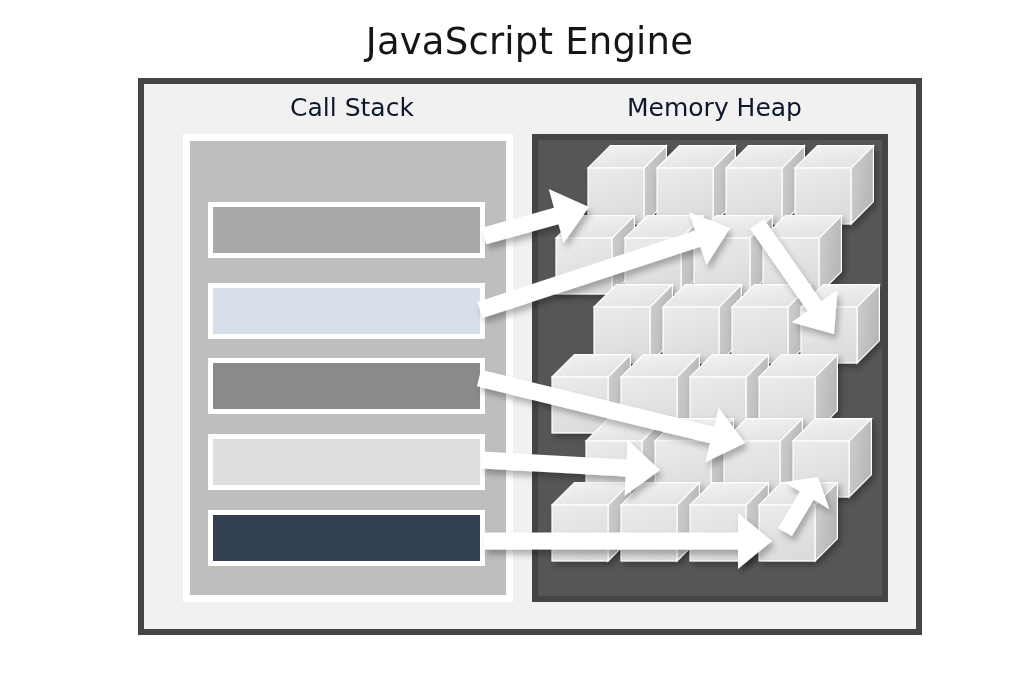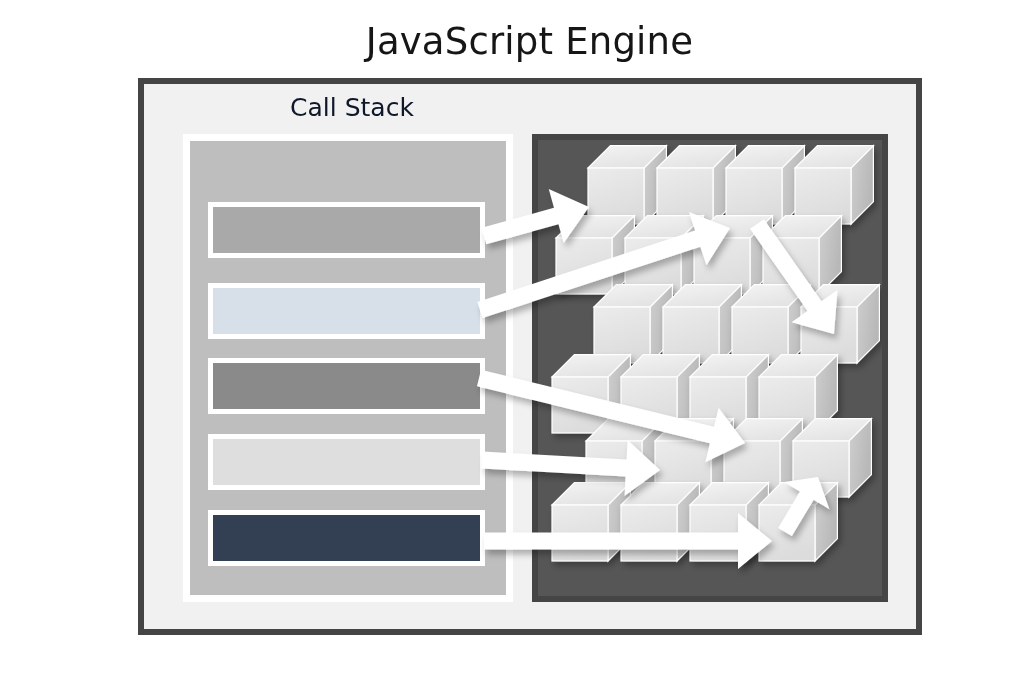--- a/index.html
+++ b/index.html
@@ -101,20 +101,21 @@
 <body>
 
 <div id="diagram-root">
 
   <div id="diagram-title">JavaScript Engine</div>
 
   <div id="engine-frame"></div>
 
   <div class="panel-heading" id="call-stack-heading">Call Stack</div>
 
+  <div class="panel-heading" id="memory-heap-heading">Memory Heap</div>
 
   <div id="call-stack-panel"></div>
 
   <div id="memory-heap-panel"></div>
 
   <div id="stack-bars-layer">
       <div class="stack-bar" style="top: 202px; background: rgb(169, 169, 169);"></div>
       <div class="stack-bar" style="top: 283px; background: rgb(215, 223, 233);"></div>
       <div class="stack-bar" style="top: 358px; background: rgb(138, 138, 138);"></div>
       <div class="stack-bar" style="top: 434px; background: rgb(222, 222, 222);"></div>

